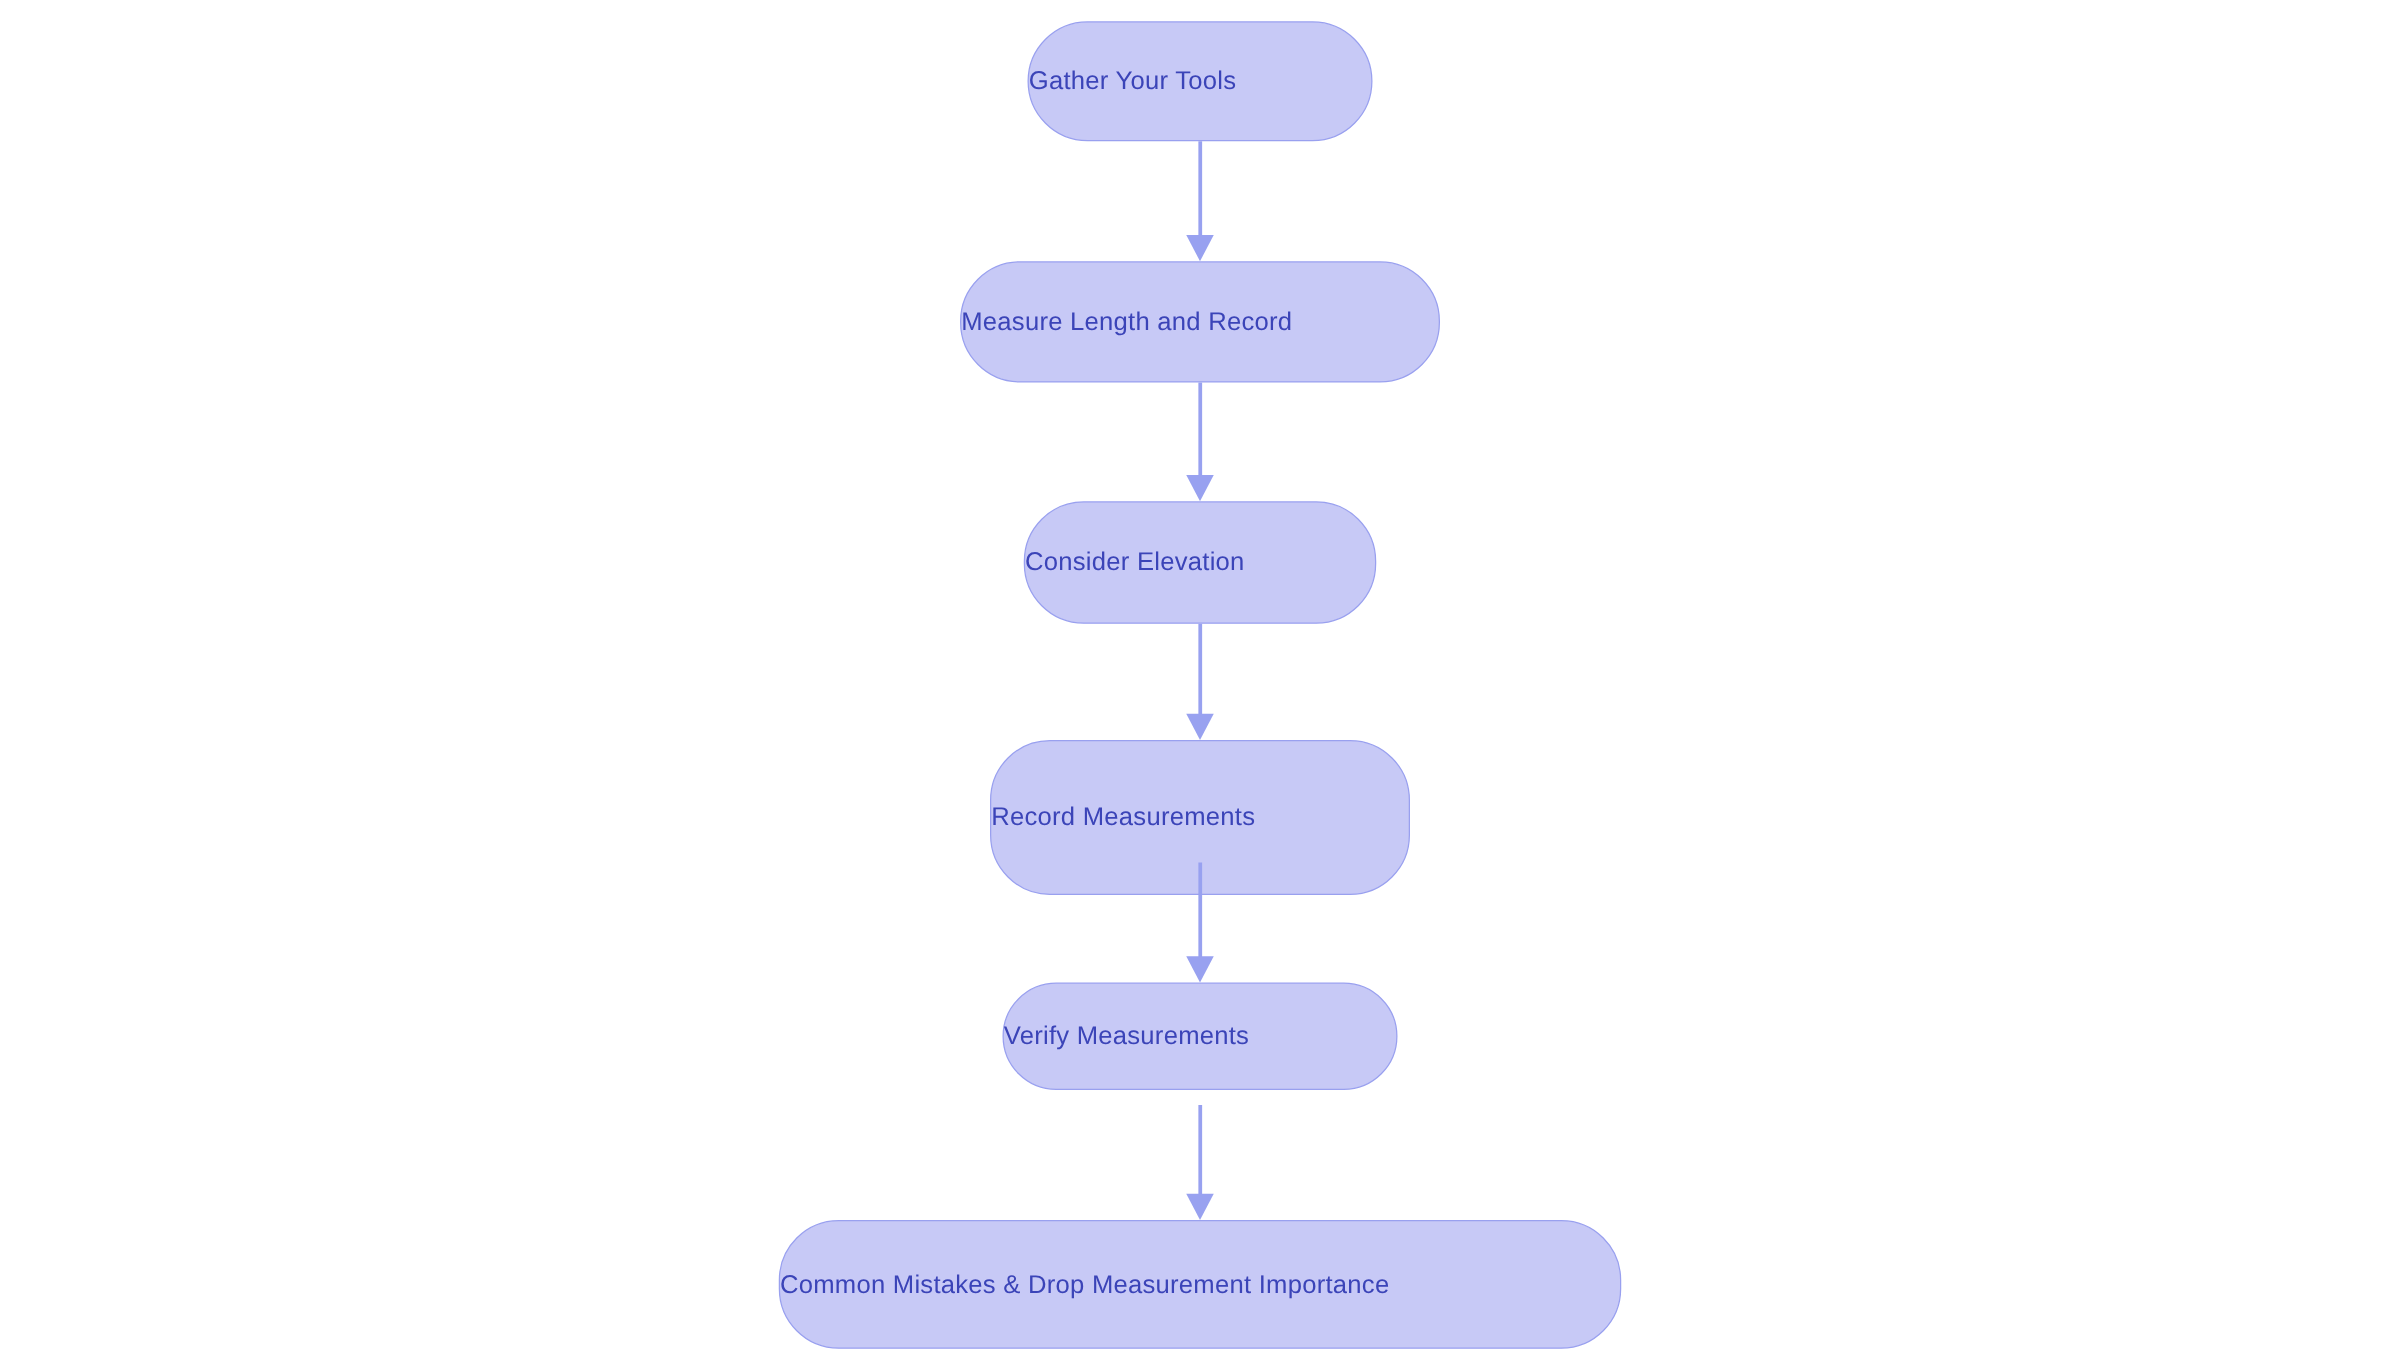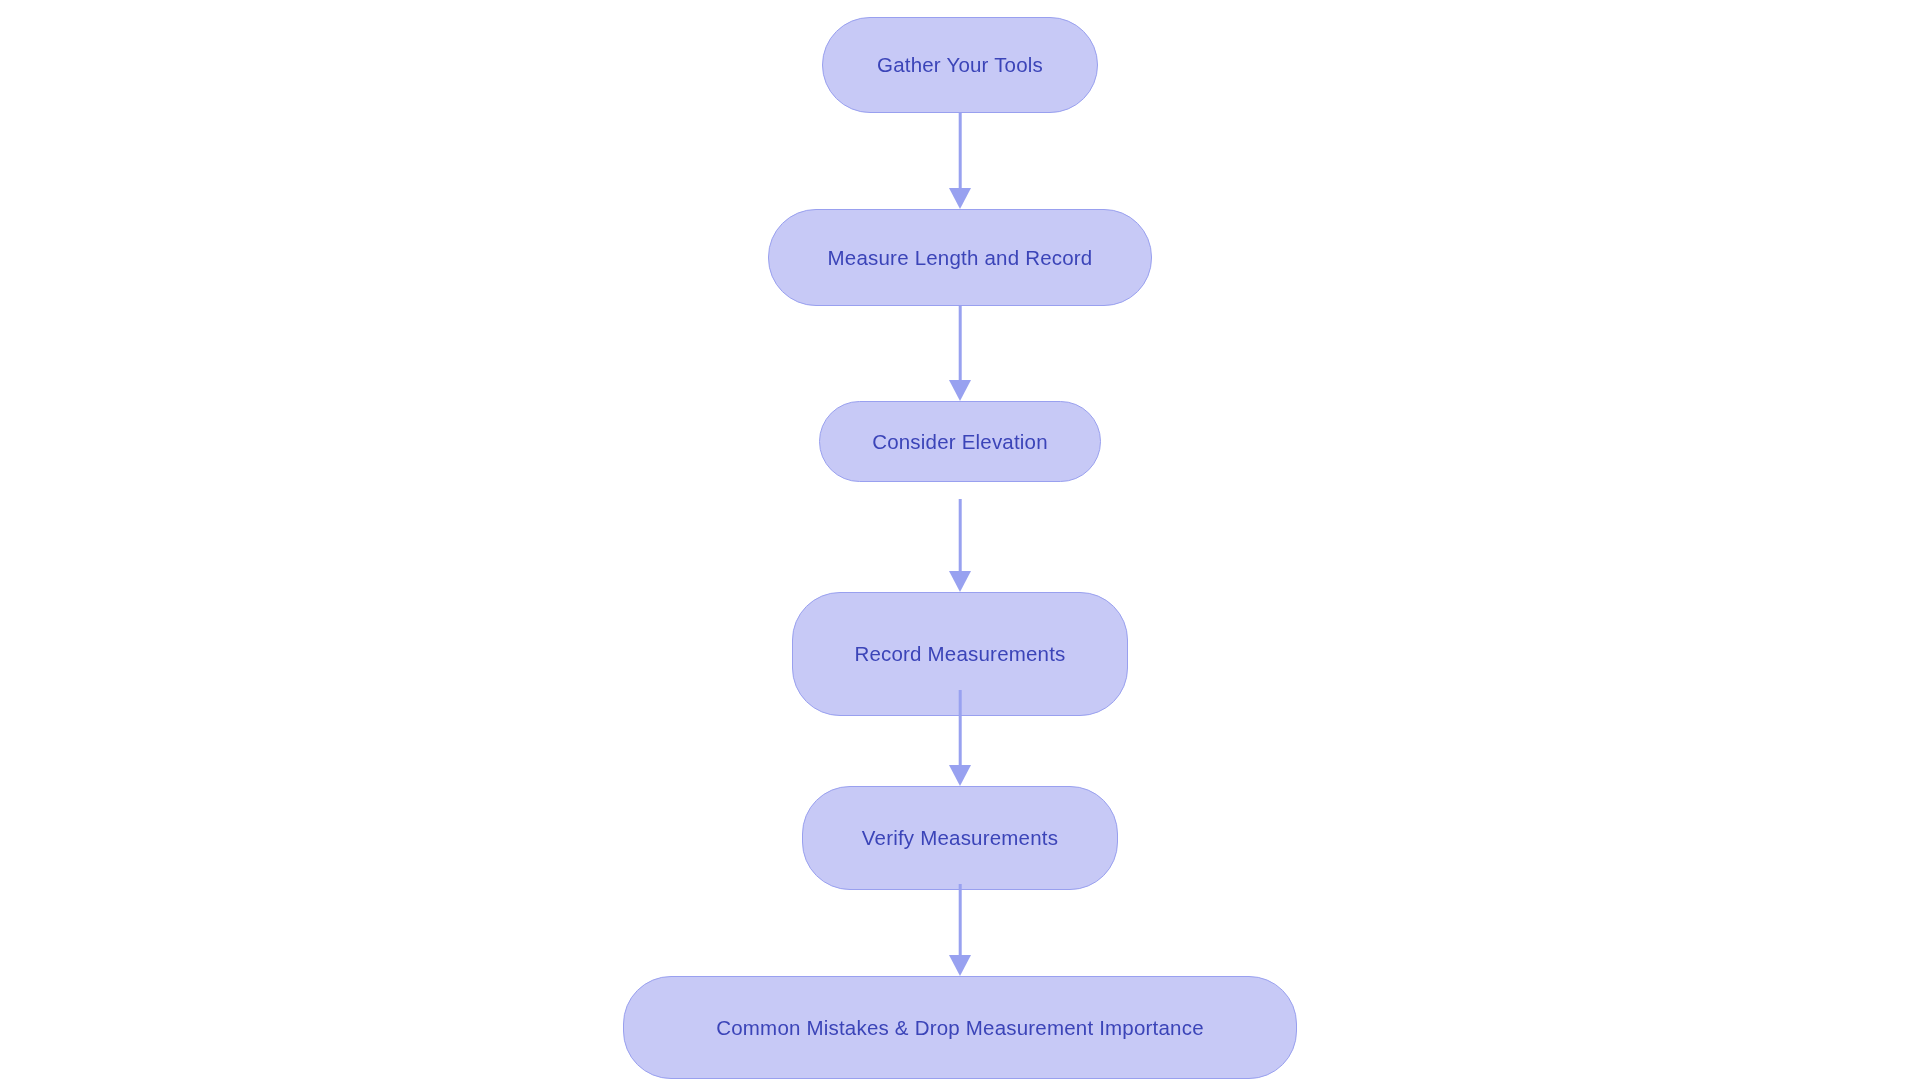--- a/index.html
+++ b/index.html
@@ -16,36 +16,35 @@
     width:1920px;
     height:1083px;
     background:var(--background);
     overflow:hidden;
     font-family:"Liberation Sans","DejaVu Sans",sans-serif;
   }
   .node{
     position:absolute;
     display:flex;
     align-items:center;
-    justify-content:center;
     background:var(--node-fill);
     border:1.6px solid var(--node-border);
     border-radius:48px;
     color:var(--node-text);
     font-size:20.5px;
     letter-spacing:0.2px;
     text-align:center;
     white-space:nowrap;
   }
   
   .n1{left:822px; top:17px;  width:276px; height:96px;}
   .n2{left:768px; top:209px; width:384px; height:97px;}
-  .n3{left:819px; top:401px; width:282px; height:81px;}
+  .n3{left:819px; top:401px; width:282px; height:98px;}
   .n4{left:792px; top:592px; width:336px; height:124px;}
-  .n5{left:802px; top:786px; width:316px; height:104px;}
+  .n5{left:802px; top:786px; width:316px; height:86px;}
   .n6{left:623px; top:976px; width:674px; height:103px;}
 
   .arrow{position:absolute; width:24px;}
   .a1{left:948px; top:113px; height:96px;}
   .a2{left:948px; top:306px; height:95px;}
   .a3{left:948px; top:499px; height:93px;}
   .a4{left:948px; top:690px; height:96px;}
   .a5{left:948px; top:884px; height:92px;}
   .arrow .shaft{
     position:absolute;

